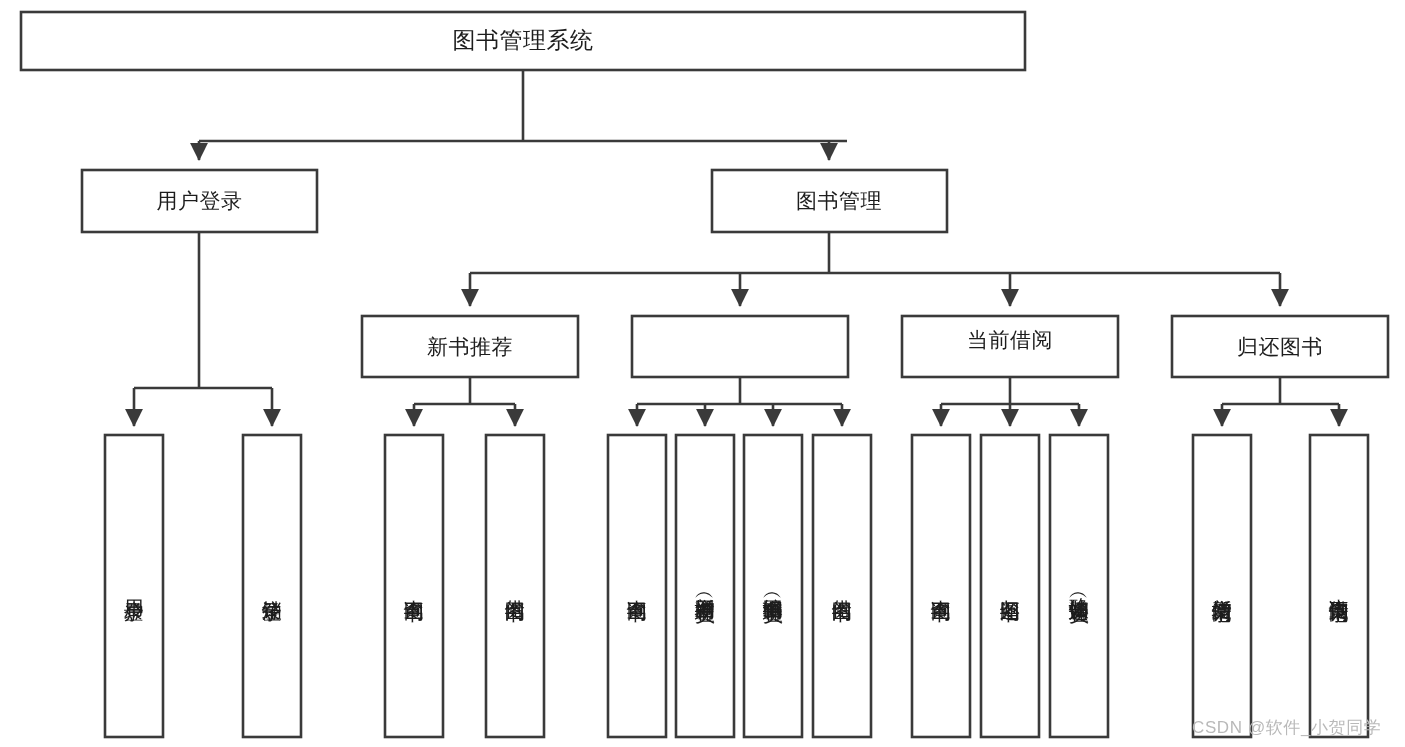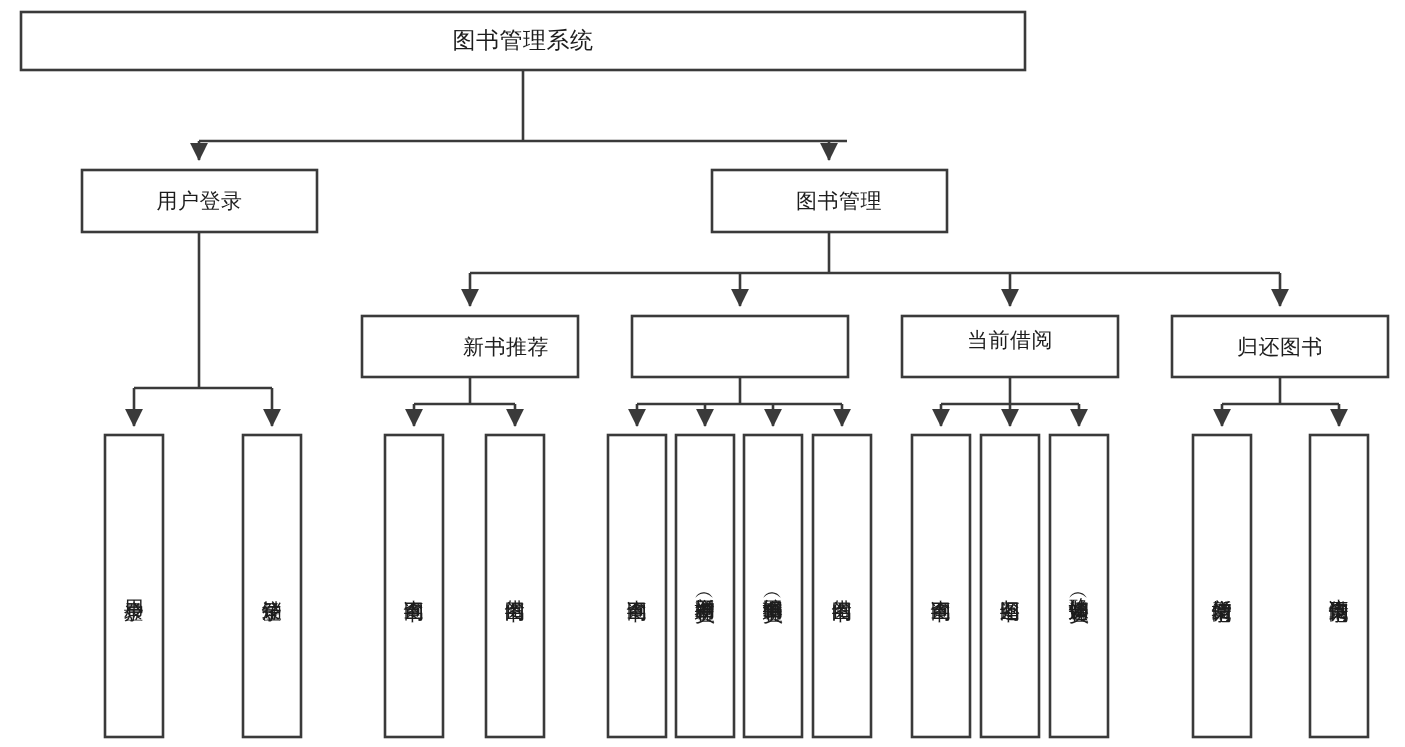--- a/index.html
+++ b/index.html
@@ -171,21 +171,21 @@
 
     <rect class="node-box" x="1193" y="435" width="58" height="302"></rect>
     <rect class="node-box" x="1310" y="435" width="58" height="302"></rect>
   </svg>
 
   <div class="node-label-h" style="left:21px; top:12px; width:1004px; height:58px; font-size:23px;">图书管理系统</div>
 
   <div class="node-label-h" style="left:82px; top:170px; width:235px; height:62px;">用户登录</div>
   <div class="node-label-h" style="left:712px; top:170px; width:254px; height:62px;">图书管理</div>
 
-  <div class="node-label-h" style="left:362px; top:316px; width:216px; height:61px;margin-left:36px;">新书推荐</div>
+  <div class="node-label-h" style="left:362px; top:316px; width:216px; height:61px;">新书推荐</div>
   <div class="node-label-h" style="left:902px; top:316px; width:216px; height:47px;">当前借阅</div>
   <div class="node-label-h" style="left:1172px; top:316px; width:216px; height:61px;">归还图书</div>
 
   <div class="node-label-v" style="left:105px; top:435px; width:58px; height:302px;">用户登录</div>
   <div class="node-label-v" style="left:243px; top:435px; width:58px; height:302px;">注销登录</div>
 
   <div class="node-label-v" style="left:385px; top:435px; width:58px; height:302px;">查询图书</div>
   <div class="node-label-v" style="left:486px; top:435px; width:58px; height:302px;">借阅图书</div>
 
   <div class="node-label-v" style="left:608px; top:435px; width:58px; height:302px;">查询图书</div>
@@ -193,14 +193,15 @@
   <div class="node-label-v" style="left:744px; top:435px; width:58px; height:302px;">编辑图书（管理员）</div>
   <div class="node-label-v" style="left:813px; top:435px; width:58px; height:302px;">借阅图书</div>
 
   <div class="node-label-v" style="left:912px; top:435px; width:58px; height:302px;">查询图书</div>
   <div class="node-label-v" style="left:981px; top:435px; width:58px; height:302px;">归还图书</div>
   <div class="node-label-v" style="left:1050px; top:435px; width:58px; height:302px;">确认归还（管理员）</div>
 
   <div class="node-label-v" style="left:1193px; top:435px; width:58px; height:302px;">新增借阅记录</div>
   <div class="node-label-v" style="left:1310px; top:435px; width:58px; height:302px;">查询借阅记录</div>
 
+  <div class="watermark" style="left:1192px; top:716px;">CSDN @软件_小贺同学</div>
 
 </div>
 
 </body></html>

